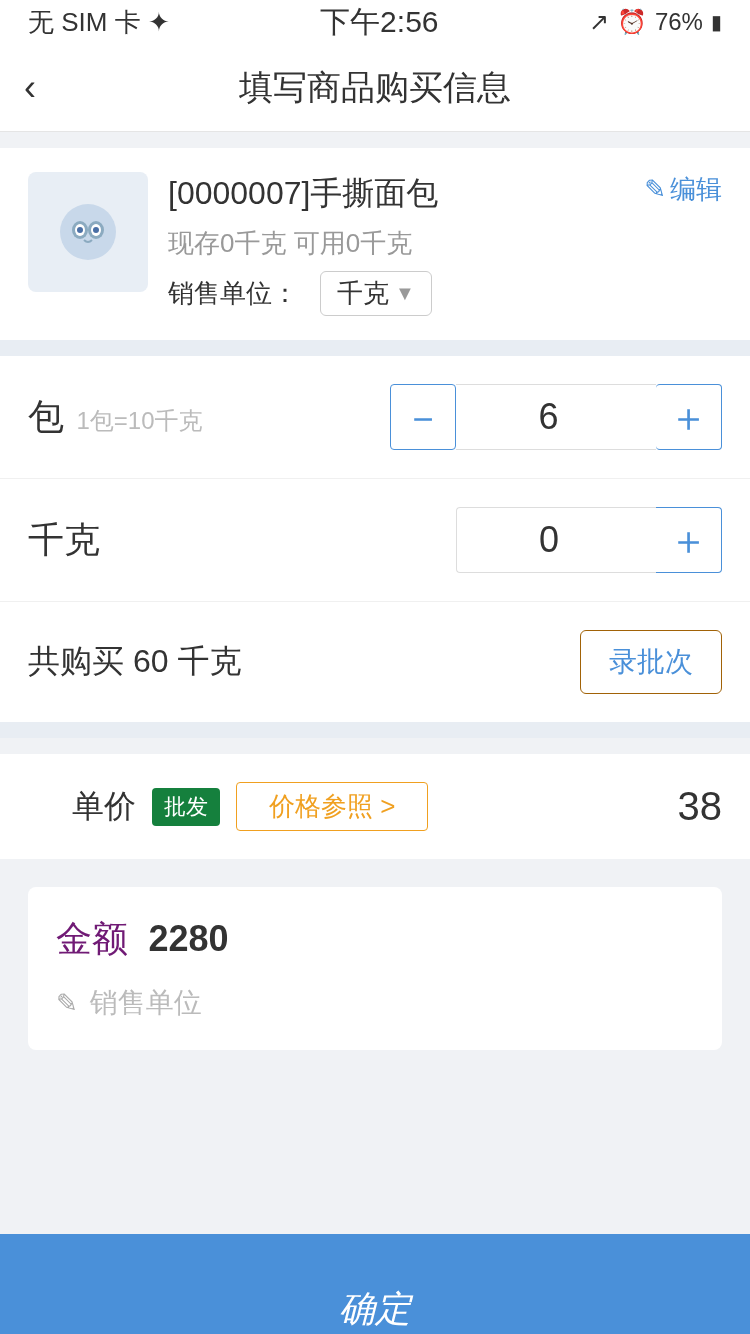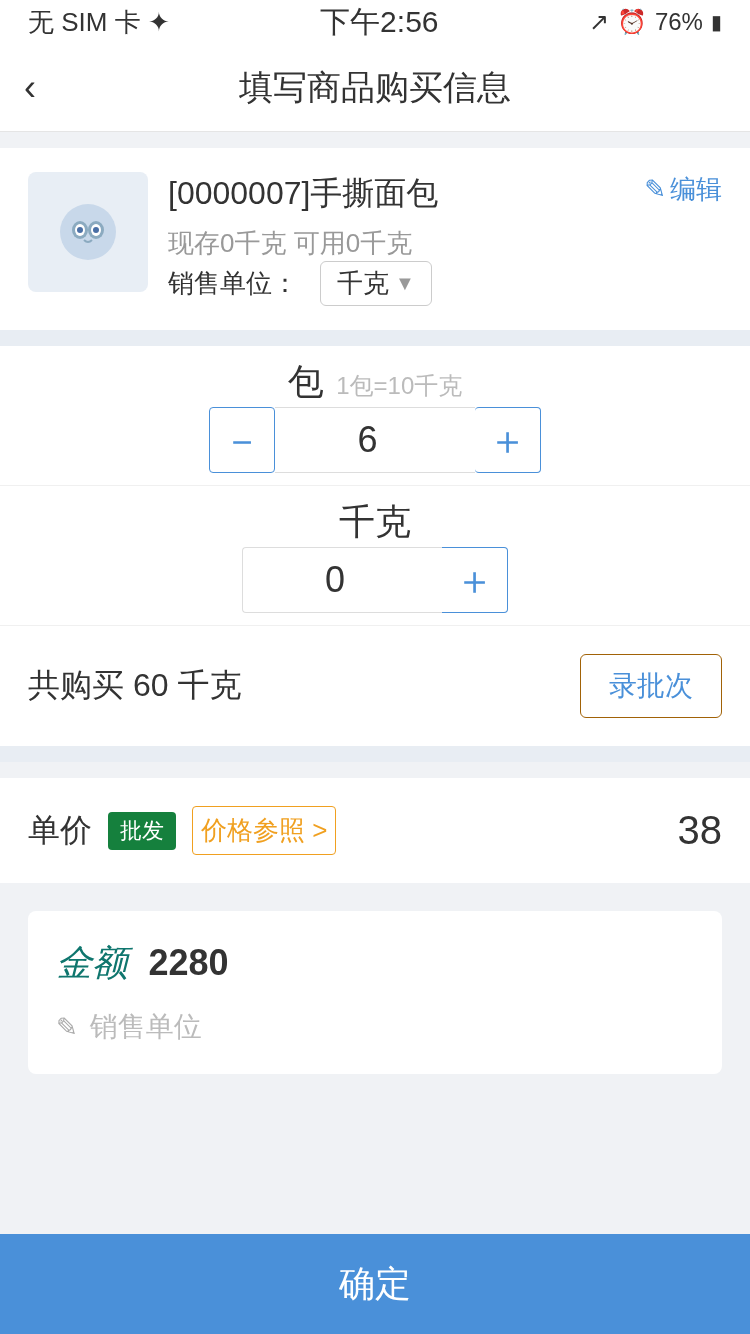--- a/index.html
+++ b/index.html
@@ -73,20 +73,21 @@
     .product-info { flex: 1; }
     .product-name {
       font-size: 32px;
       color: #333;
       font-weight: 500;
       margin-bottom: 10px;
     }
     .product-stock {
       font-size: 26px;
       color: #999;
+      margin-bottom: 10px;
     }
     .product-unit-row {
       display: flex;
       align-items: center;
       gap: 22px;
       font-size: 26px;
       color: #333;
     }
     .unit-selector {
       border: 1px solid #ccc;
@@ -117,23 +118,22 @@
       background: #e8edf3;
     }
 
     
     .qty-section {
       background: #fff;
     }
     .qty-row {
       display: flex;
       align-items: center;
-      padding: 12px;
+      padding: 28px;
       border-bottom: 1px solid #f0f0f0;
-      flex-direction: column;
     }
     .qty-label {
       flex: 1;
     }
     .qty-label-main {
       font-size: 36px;
       color: #333;
       font-weight: 500;
     }
     .qty-label-sub {
@@ -202,32 +202,33 @@
       background: #fff;
       padding: 28px;
       margin-top: 16px;
       display: flex;
       align-items: center;
       gap: 16px;
     }
     .price-label {
       font-size: 32px;
       color: #333;
+      margin-left: 44px;
     }
     .price-tag {
       background: #15803d;
       color: #fff;
       font-size: 22px;
       padding: 4px 12px;
       border-radius: 4px;
     }
     .price-ref-btn {
       border: 1px solid #f0a020;
       border-radius: 4px;
-      padding: 6px 8px;
+      padding: 6px 32px;
       font-size: 26px;
       color: #f0a020;
       background: #fff;
       cursor: pointer;
       display: flex;
       align-items: center;
       gap: 4px;
     }
     .price-value {
       margin-left: auto;
@@ -241,23 +242,22 @@
       background: #f0f2f5;
       padding: 28px;
     }
     .amount-row {
       background: #fff;
       border-radius: 8px;
       padding: 28px;
     }
     .amount-text {
       font-size: 36px;
-      color: #0f766e;
-      font-weight: 500;
-      font-style: italic;
+      color: #701a75;
+      font-weight: 500;
     }
     .amount-value {
       font-size: 36px;
       color: #333;
       font-weight: 600;
       margin-left: 16px;
     }
     .note-row {
       display: flex;
       align-items: center;
@@ -277,23 +277,24 @@
     .body-fill {
       flex: 1;
       background: #f0f2f5;
     }
 
     
     .confirm-bar {
       height: 100px;
       background: #4a90d9;
       display: flex;
-      align-items: center;
+      align-items: flex-end;
       justify-content: center;
       cursor: pointer;
+      font-style: italic;
     }
     .confirm-text {
       font-size: 36px;
       color: #fff;
       font-weight: 500;
     }
   </style>
 </head>
 <body>
 

